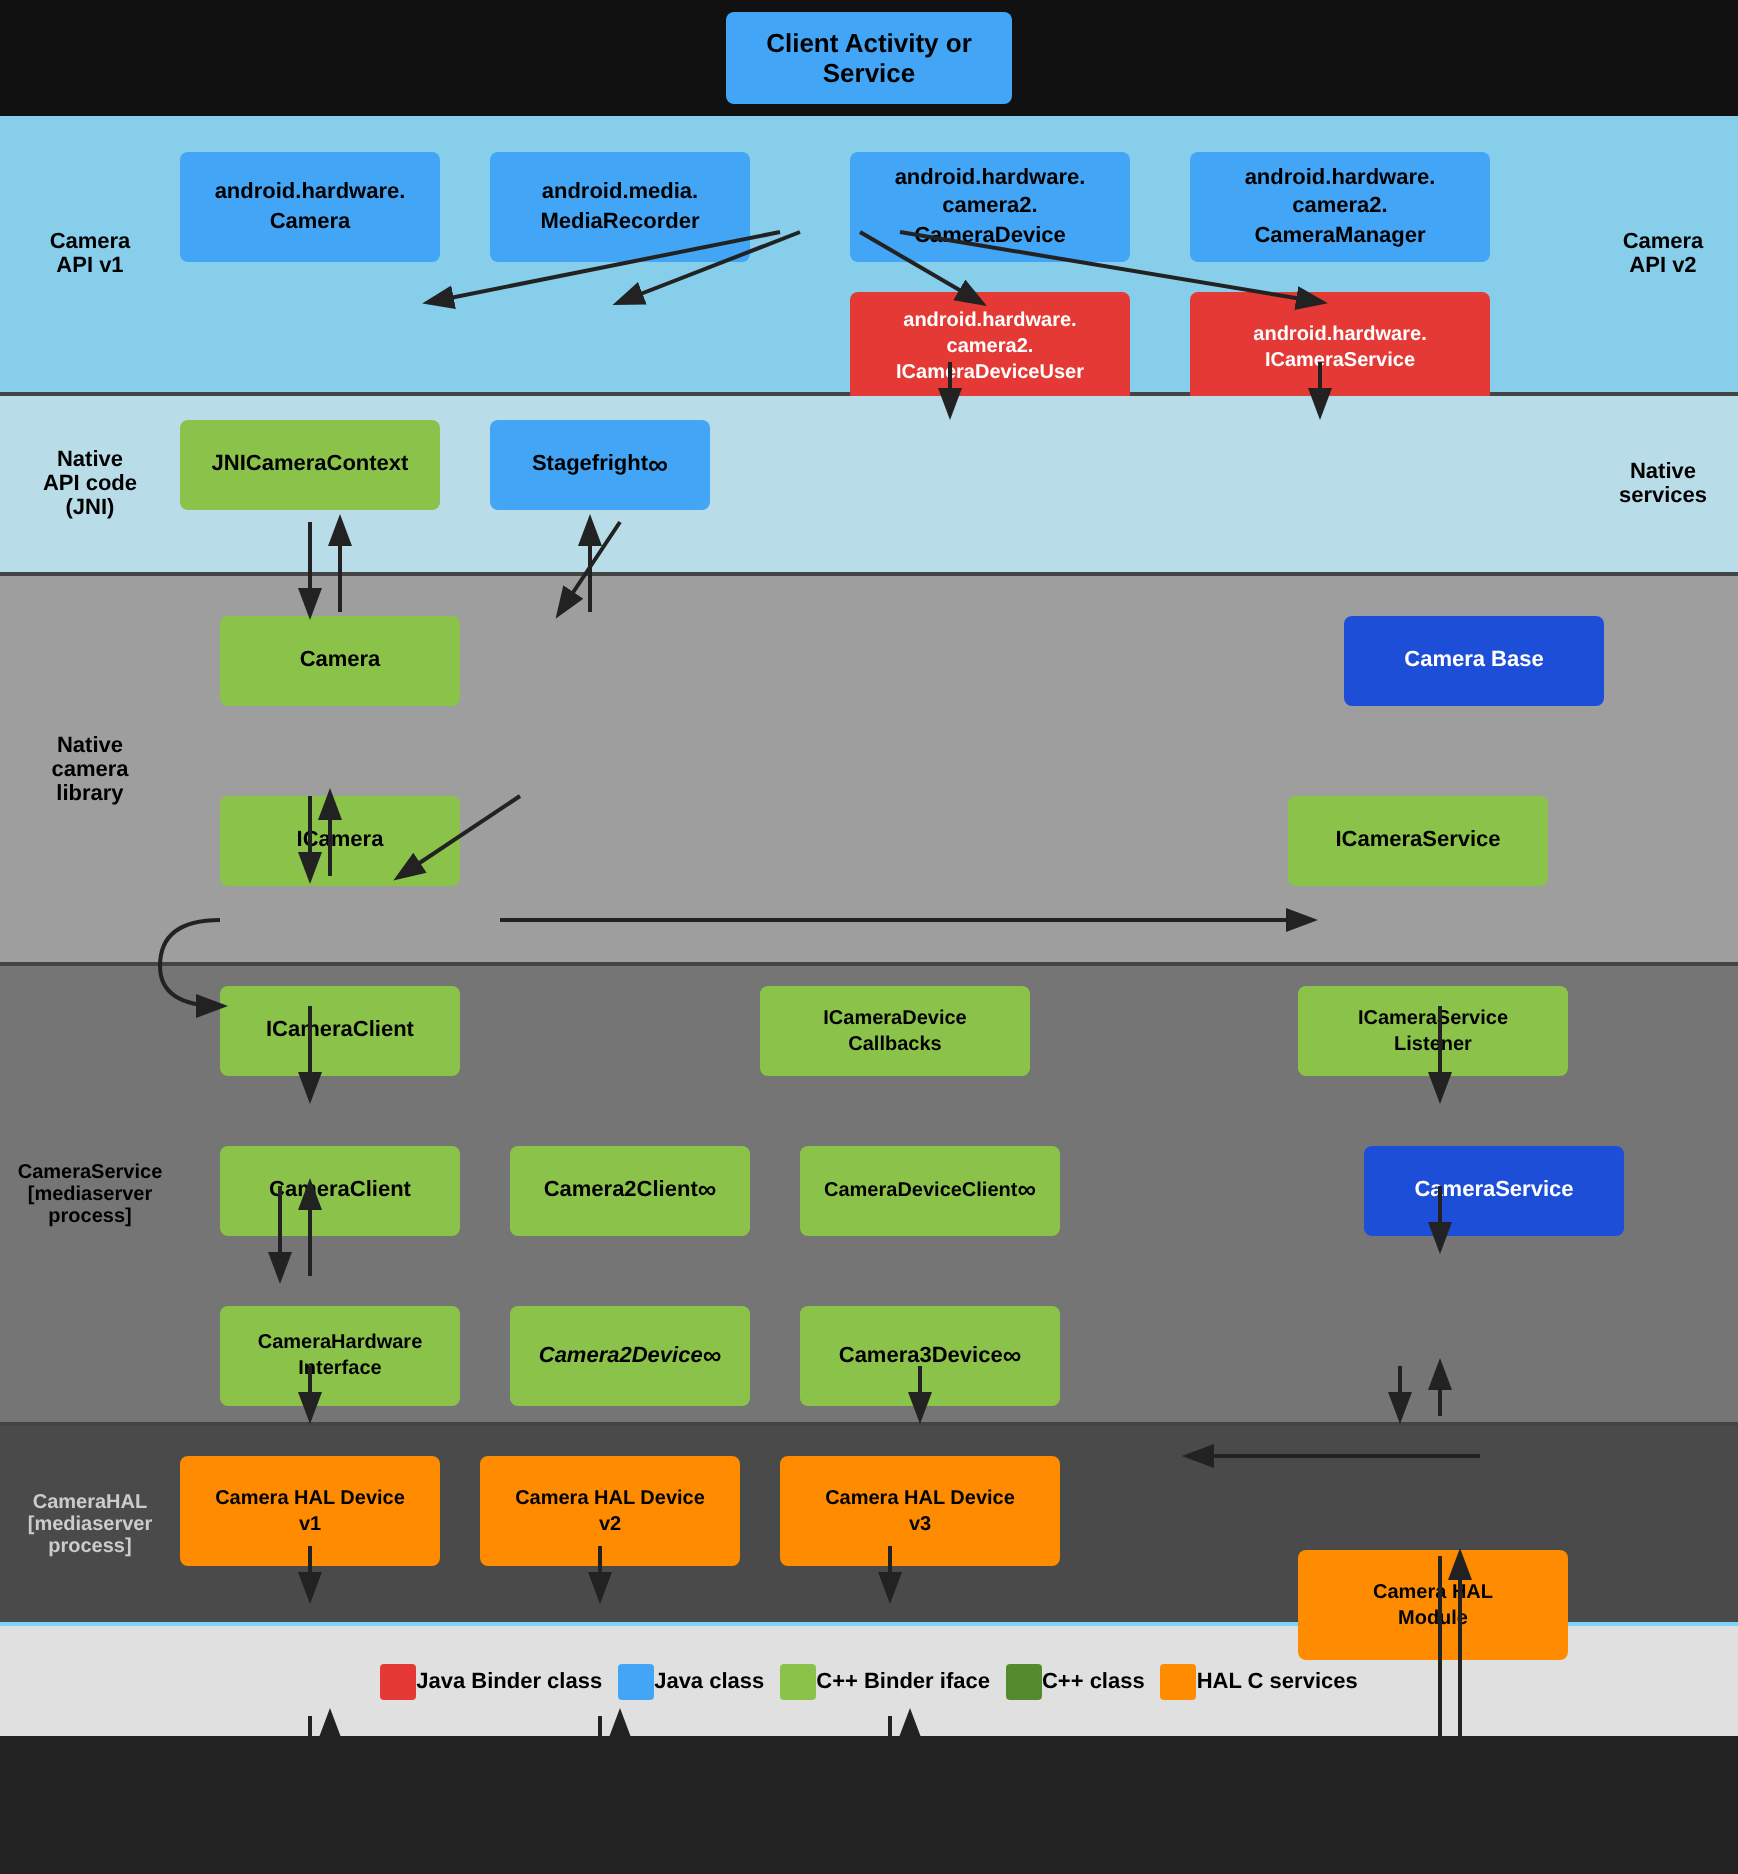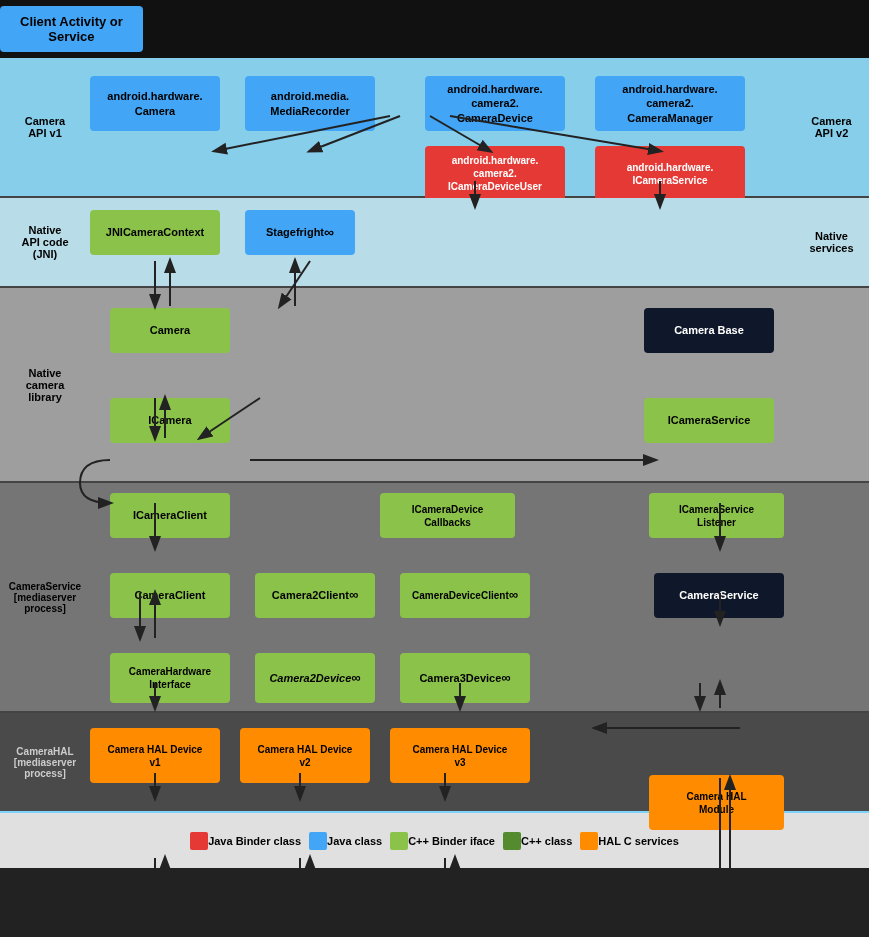--- a/index.html
+++ b/index.html
@@ -23,21 +23,21 @@
       text-align: center;
       display: flex;
       align-items: center;
       justify-content: center;
       line-height: 1.3;
     }
 
     .box-blue { background: #42a5f5; color: #000; }
     .box-red { background: #e53935; color: #fff; }
     .box-green-light { background: #8bc34a; color: #000; }
-    .box-green-dark { background: #0f172a; color: #000; }
+    .box-green-dark { background: #1d4ed8; color: #000; margin-left: 28px; }
     .box-orange { background: #ff8c00; color: #000; }
 
     
     .client-box {
       background: #42a5f5;
       color: #000;
       border-radius: 4px;
       padding: 8px 20px;
       font-size: 13px;
       font-weight: bold;
@@ -118,21 +118,21 @@
       height: 18px;
       border-radius: 2px;
       display: inline-block;
     }
   </style>
 </head>
 <body>
 
 <div class="diagram-container">
 
-  <div style="background:#111; height:58px; display:flex; align-items:center;">
+  <div style="background:#111; height:58px; display:flex; justify-content:center; align-items:center;">
     <div class="client-box">
       
       Client Activity or<br>Service
     </div>
 
   </div>
 
   <div style="position:relative; width:869px;">
 
     <div class="row section-api" style="min-height:140px;">

